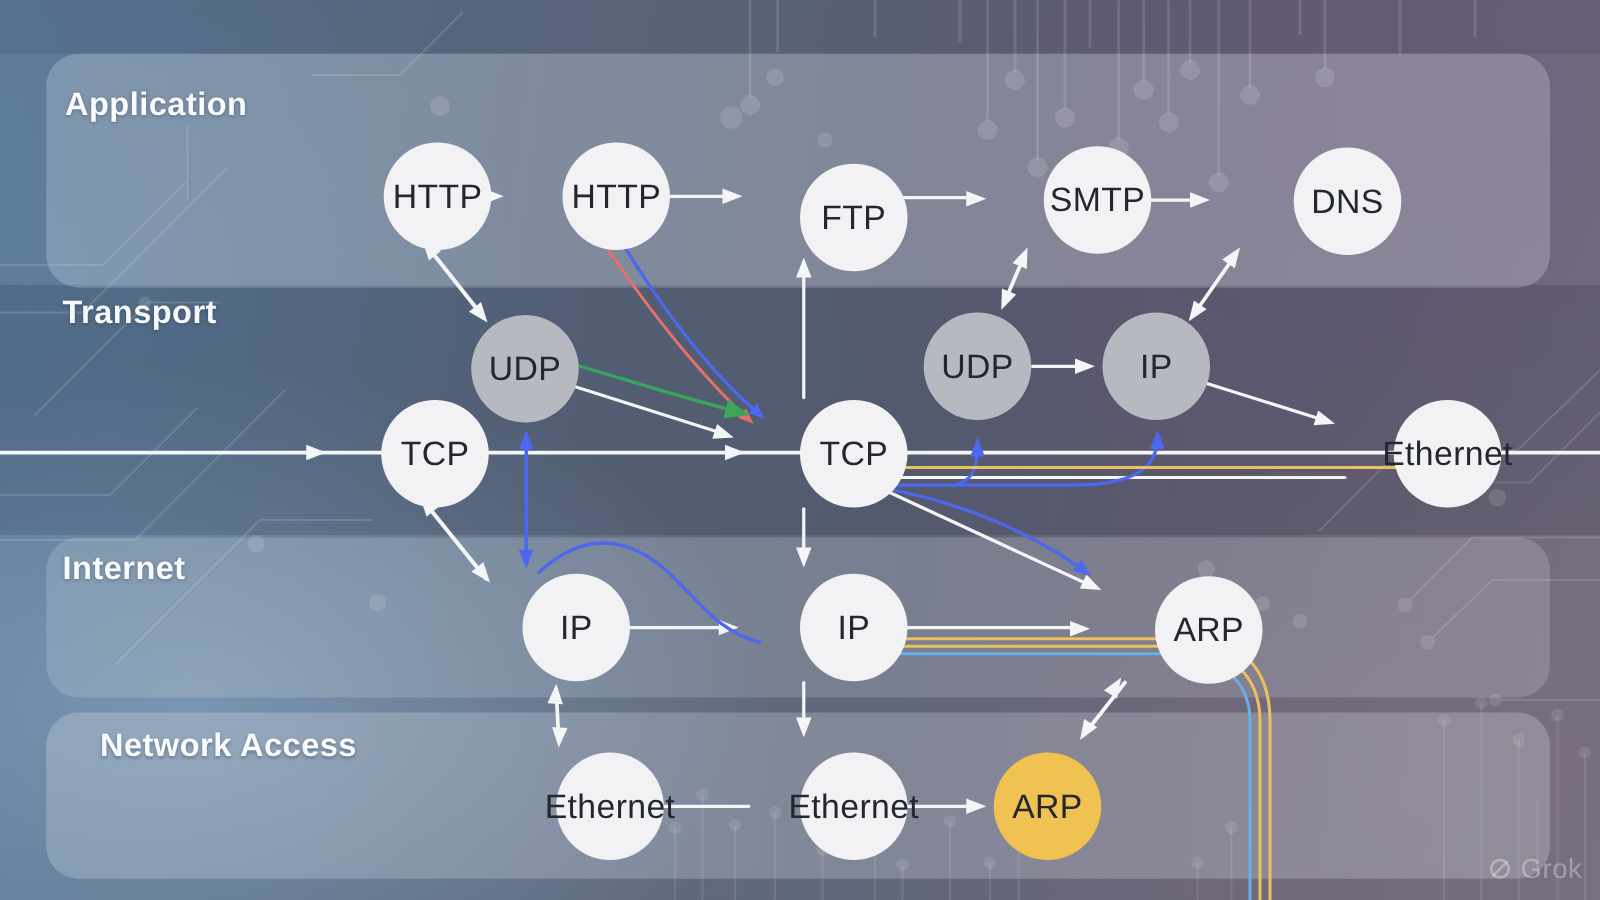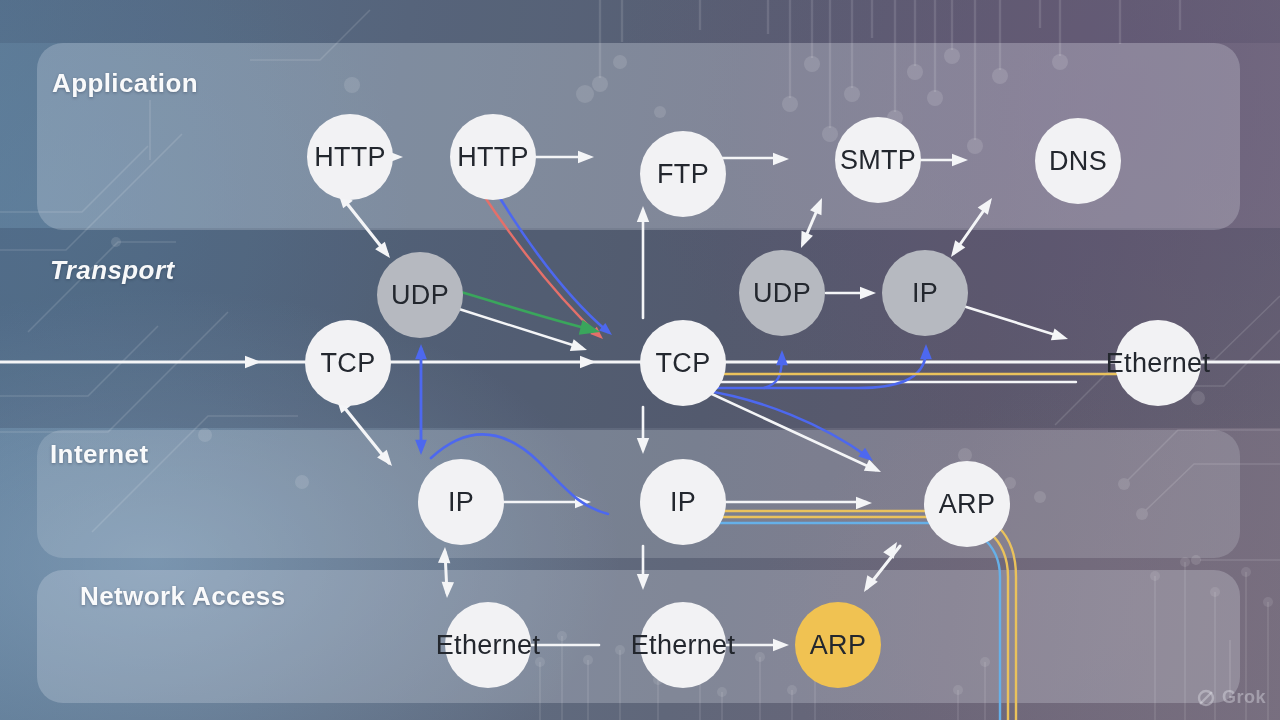--- a/index.html
+++ b/index.html
@@ -20,34 +20,34 @@
     letter-spacing:0.4px; text-shadow:0 1px 3px rgba(20,30,50,0.35); white-space:nowrap; }
   svg.layer { position:absolute; left:0; top:0; }
   .node { position:absolute; width:86px; height:86px; border-radius:50%;
     display:flex; align-items:center; justify-content:center;
     transform:translate(-50%,-50%); font-size:27px; color:#23272e; letter-spacing:0.3px; }
   .node span { white-space:nowrap; }
   .node.light { background:#f2f2f4;margin-left:40px; }
   .node.gray  { background:#b6b9c0; }
   .node.yellow{ background:#f0c252; }
   .watermark { position:absolute; right:14px; bottom:12px; display:flex; align-items:center; gap:6px;
-    color:rgba(228,228,235,0.40); font-size:18px; font-weight:700; letter-spacing:0.5px; }
+    color:rgba(228,228,235,0.40); font-size:22px; font-weight:400; letter-spacing:0.5px; }
 </style>
 </head>
 <body>
 
 <div id="stage">
   <div class="bg"></div>
   <div class="stripe-top"></div>
   <div class="stripe-transport"></div>
 
   <div>
       <div class="band" style="left: 37px; top: 43px; width: 1203px; height: 187px; background: rgba(233, 238, 246, 0.24);"></div>
       <div class="band-label" style="left: 52px; top: 68px;">Application</div>
-      <div class="band-label" style="left: 50px; top: 255px; font-style: italic;">Transport</div>
+      <div class="band-label" style="left: 50px; top: 234px;">Transport</div>
       <div class="band" style="left: 37px; top: 430px; width: 1203px; height: 128px; background: rgba(233, 238, 246, 0.18);"></div>
       <div class="band-label" style="left: 50px; top: 439px;">Internet</div>
       <div class="band" style="left: 37px; top: 570px; width: 1203px; height: 133px; background: rgba(236, 240, 246, 0.24);"></div>
       <div class="band-label" style="left: 48px; top: 581px; margin-left: 32px;">Network Access</div>
     </div>
 
   <svg class="layer" width="1280" height="720">
       <line x1="600" y1="0" x2="600" y2="78" stroke="rgba(255,255,255,0.12)" stroke-width="2.4"></line>
       <circle cx="600" cy="84" r="8" fill="rgba(255,255,255,0.13)"></circle>
       <line x1="622" y1="0" x2="622" y2="42" stroke="rgba(255,255,255,0.12)" stroke-width="2.4"></line>

